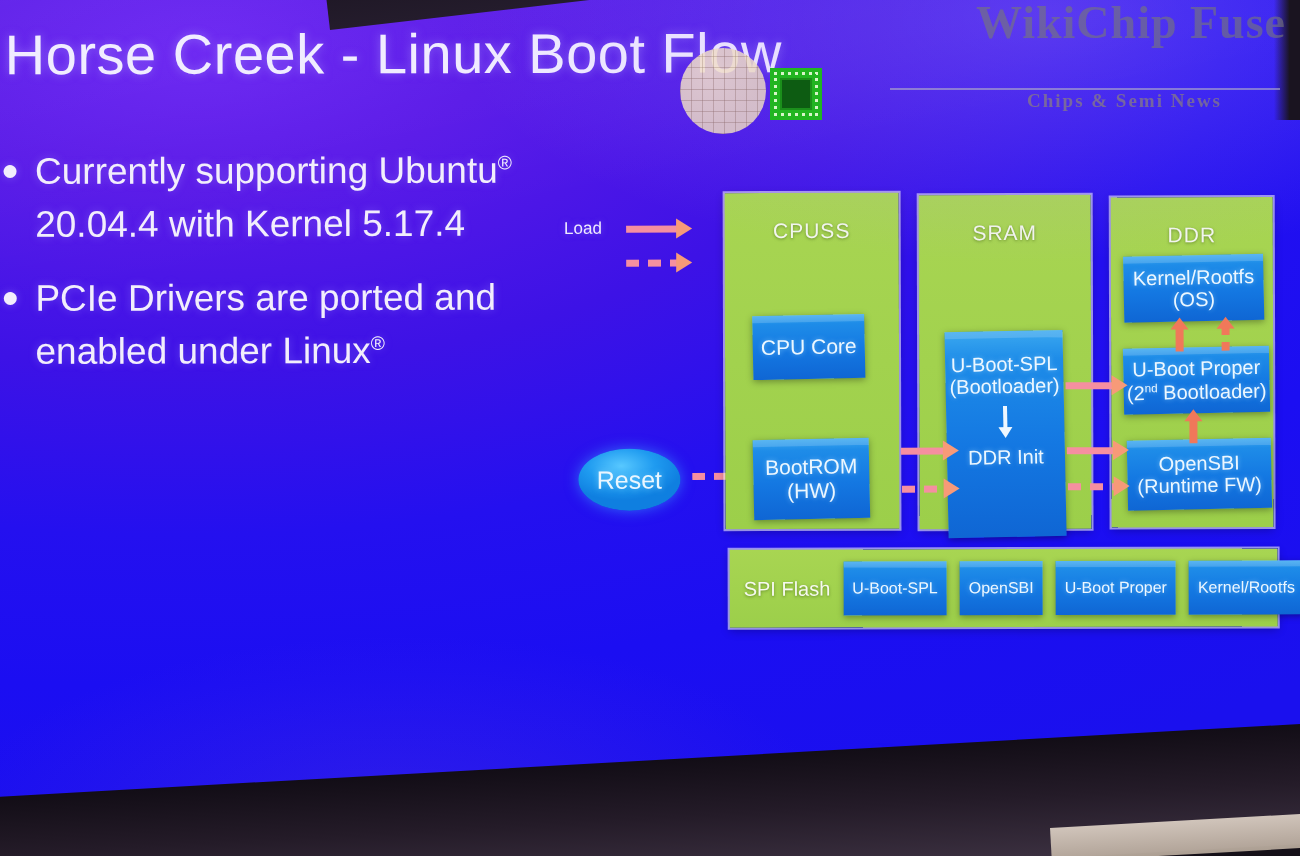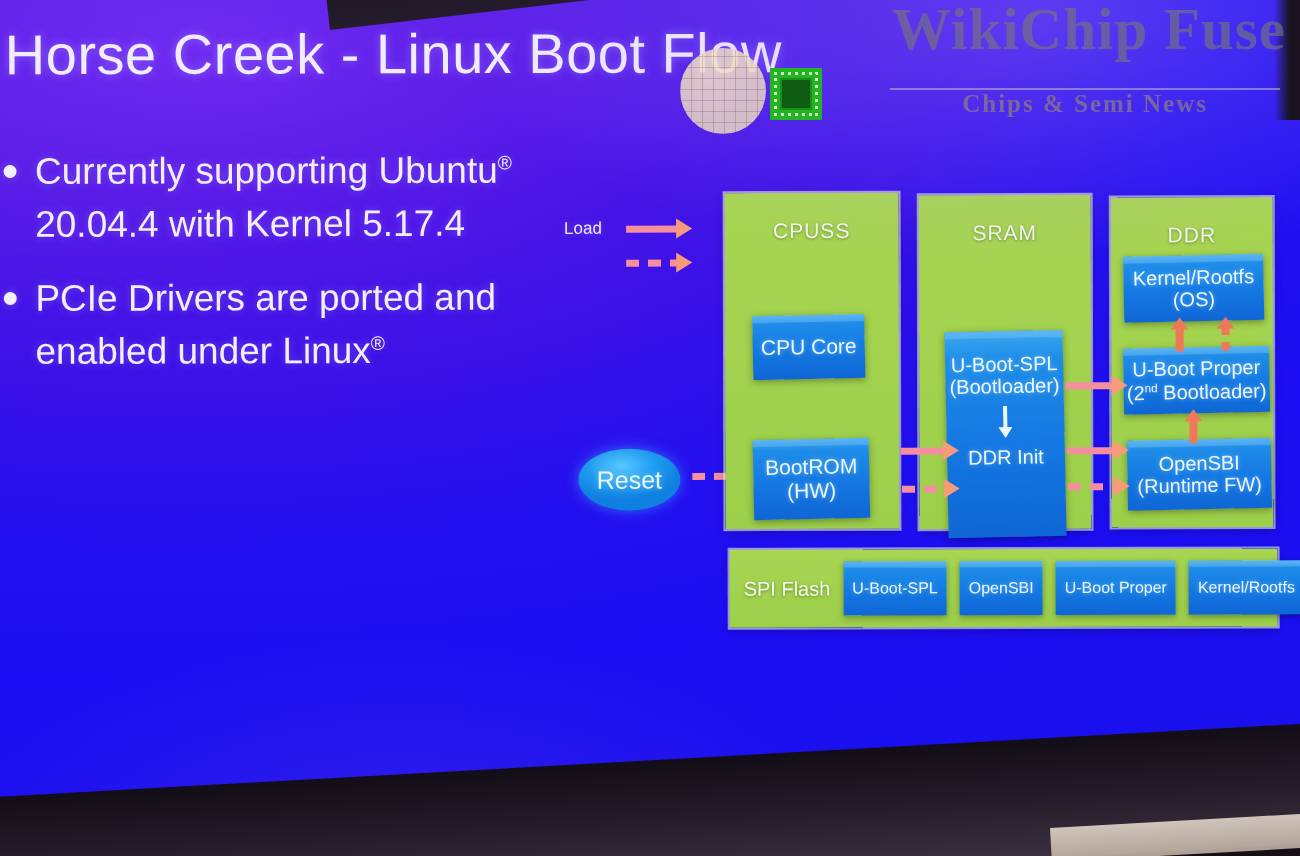--- a/index.html
+++ b/index.html
@@ -203,28 +203,28 @@
     position:absolute;left:908px;top:784px;width:440px;
     color:#e8e2ff;font-size:12.5px;white-space:nowrap;
     transform:rotate(1.0deg);
     text-shadow:0 0 5px rgba(150,130,255,.5);
   }
 
   
   #wm{position:absolute;right:6px;top:2px;width:620px;height:125px;pointer-events:none;}
   #wm-title{
     position:absolute;right:8px;top:-2px;
-    font-family:"Liberation Serif",serif;font-weight:700;font-size:59px;
+    font-family:"Liberation Serif",serif;font-weight:700;font-size:46px;
     color:rgba(120,120,120,.62);letter-spacing:1px;line-height:1;
   }
   #wm-rule{position:absolute;right:14px;top:86px;width:390px;height:2px;
     background:rgba(190,190,195,.55);}
   #wm-sub{
-    position:absolute;right:86px;top:88px;
-    font-family:"Liberation Serif",serif;font-weight:700;font-size:25px;
+    position:absolute;right:72px;top:88px;
+    font-family:"Liberation Serif",serif;font-weight:700;font-size:19px;
     color:rgba(150,140,110,.62);letter-spacing:2px;
   }
   #wm-wafer{
     position:absolute;left:6px;top:46px;width:86px;height:86px;border-radius:50%;
     background:
       repeating-linear-gradient(0deg, rgba(150,120,90,.38) 0 1px, transparent 1px 11px),
       repeating-linear-gradient(90deg, rgba(150,120,90,.38) 0 1px, transparent 1px 11px),
       radial-gradient(60% 60% at 35% 30%, #f3e0cd, #e9d6c6);
     opacity:.86;
   }

